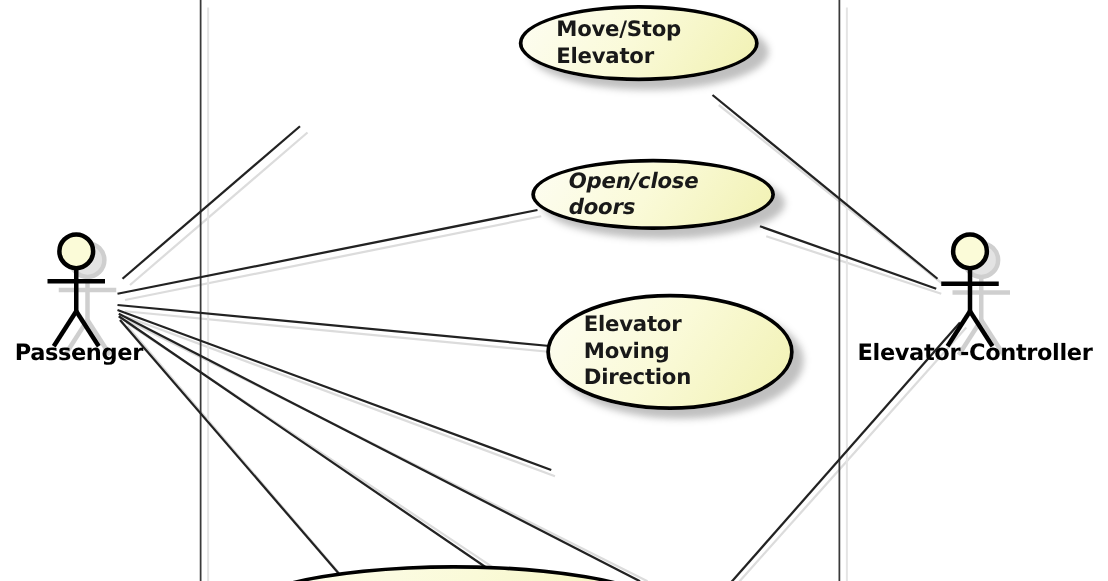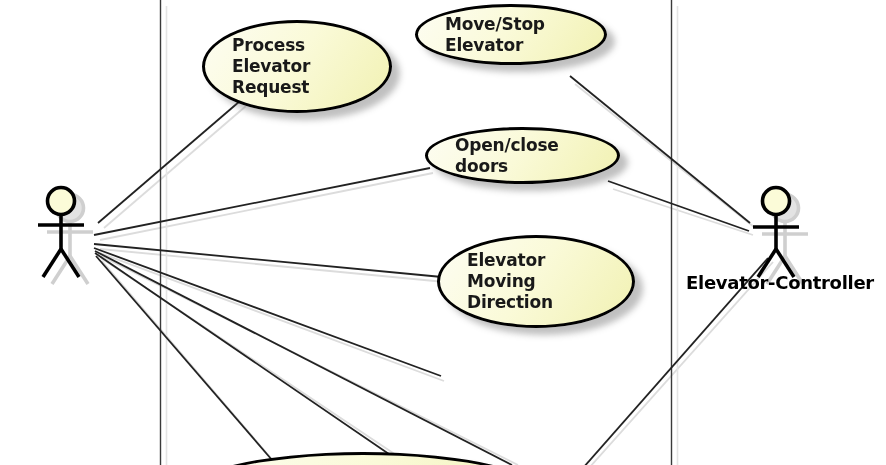--- a/index.html
+++ b/index.html
@@ -23,21 +23,21 @@
   }
   .usecase .uc-label{
     margin-left:27px;font-weight:bold;font-size:17px;line-height:21px;
     color:#191919;letter-spacing:-0.2px;
   }
   #uc-process   {left:202px;top:20px; width:190px;height:93px;}
   #uc-process .uc-label{width:100px;}
   #uc-movestop  {left:415px;top:4px; width:192px;height:61px;}
   #uc-movestop .uc-label{width:100px;}
   #uc-openclose {left:425px;top:127px;width:195px;height:57px;}
-  #uc-openclose .uc-label{width:100px;}
+  #uc-openclose .uc-label{width:100px;font-style:italic;}
   #uc-movingdir {left:437px;top:235px;width:198px;height:93px;}
   #uc-movingdir .uc-label{width:92px;}
   #uc-carpos    {left:435px;top:361px;width:193px;height:60px;}
   #uc-carpos .uc-label{width:112px;}
   #uc-bottom    {left:173px;top:452px;width:380px;height:96px;}
   
   .actor{position:absolute;z-index:3;width:70px;height:100px;}
   .actor svg{position:absolute;left:0;top:0;overflow:visible;}
   #actor-passenger{left:26px;top:183px;}
   #actor-controller{left:741px;top:183px;}
@@ -77,23 +77,20 @@
     <line class="assoc" x1="94" y1="248" x2="441" y2="376"></line>
     <line class="assoc" x1="95" y1="251" x2="512" y2="465"></line>
     <line class="assoc" x1="95" y1="253" x2="405" y2="465"></line>
     <line class="assoc" x1="96" y1="256" x2="272" y2="460"></line>
 
     <line class="assoc" x1="570" y1="76" x2="750" y2="223"></line>
     <line class="assoc" x1="608" y1="181" x2="749" y2="231"></line>
     <line class="assoc" x1="768" y1="258" x2="583" y2="468"></line>
   </svg>
 
-  <div class="usecase" id="uc-process">
-    <div class="uc-label">Process Elevator Request</div>
-  </div>
   <div class="usecase" id="uc-movestop">
     <div class="uc-label">Move/Stop Elevator</div>
   </div>
   <div class="usecase" id="uc-openclose">
     <div class="uc-label">Open/close doors</div>
   </div>
   <div class="usecase" id="uc-movingdir">
     <div class="uc-label">Elevator Moving Direction</div>
   </div>
   <div class="usecase" id="uc-bottom">
@@ -113,20 +110,21 @@
     <svg width="70" height="100" viewBox="0 0 70 100">
       <g stroke="#000" stroke-width="3.6" fill="none">
         <circle cx="35" cy="18" r="13.5" fill="#fbfbd8"></circle>
         <line x1="35" y1="31.5" x2="35" y2="66"></line>
         <line x1="12" y1="42" x2="58" y2="42"></line>
         <line x1="35" y1="66" x2="17" y2="94"></line>
         <line x1="35" y1="66" x2="53" y2="94"></line>
       </g>
     </svg>
   </div>
+  <div class="actor-label" id="label-passenger">Passenger</div>
 
   <div class="actor" id="actor-controller">
     <svg width="70" height="100" viewBox="0 0 70 100">
       <g stroke="#cfcfcf" stroke-width="3.6" fill="none" transform="translate(9,7)">
         <circle cx="35" cy="18" r="13.5" fill="#e3e3e3"></circle>
         <line x1="35" y1="31.5" x2="35" y2="66"></line>
         <line x1="12" y1="44" x2="58" y2="44"></line>
         <line x1="35" y1="66" x2="17" y2="94"></line>
         <line x1="35" y1="66" x2="53" y2="94"></line>
       </g>

